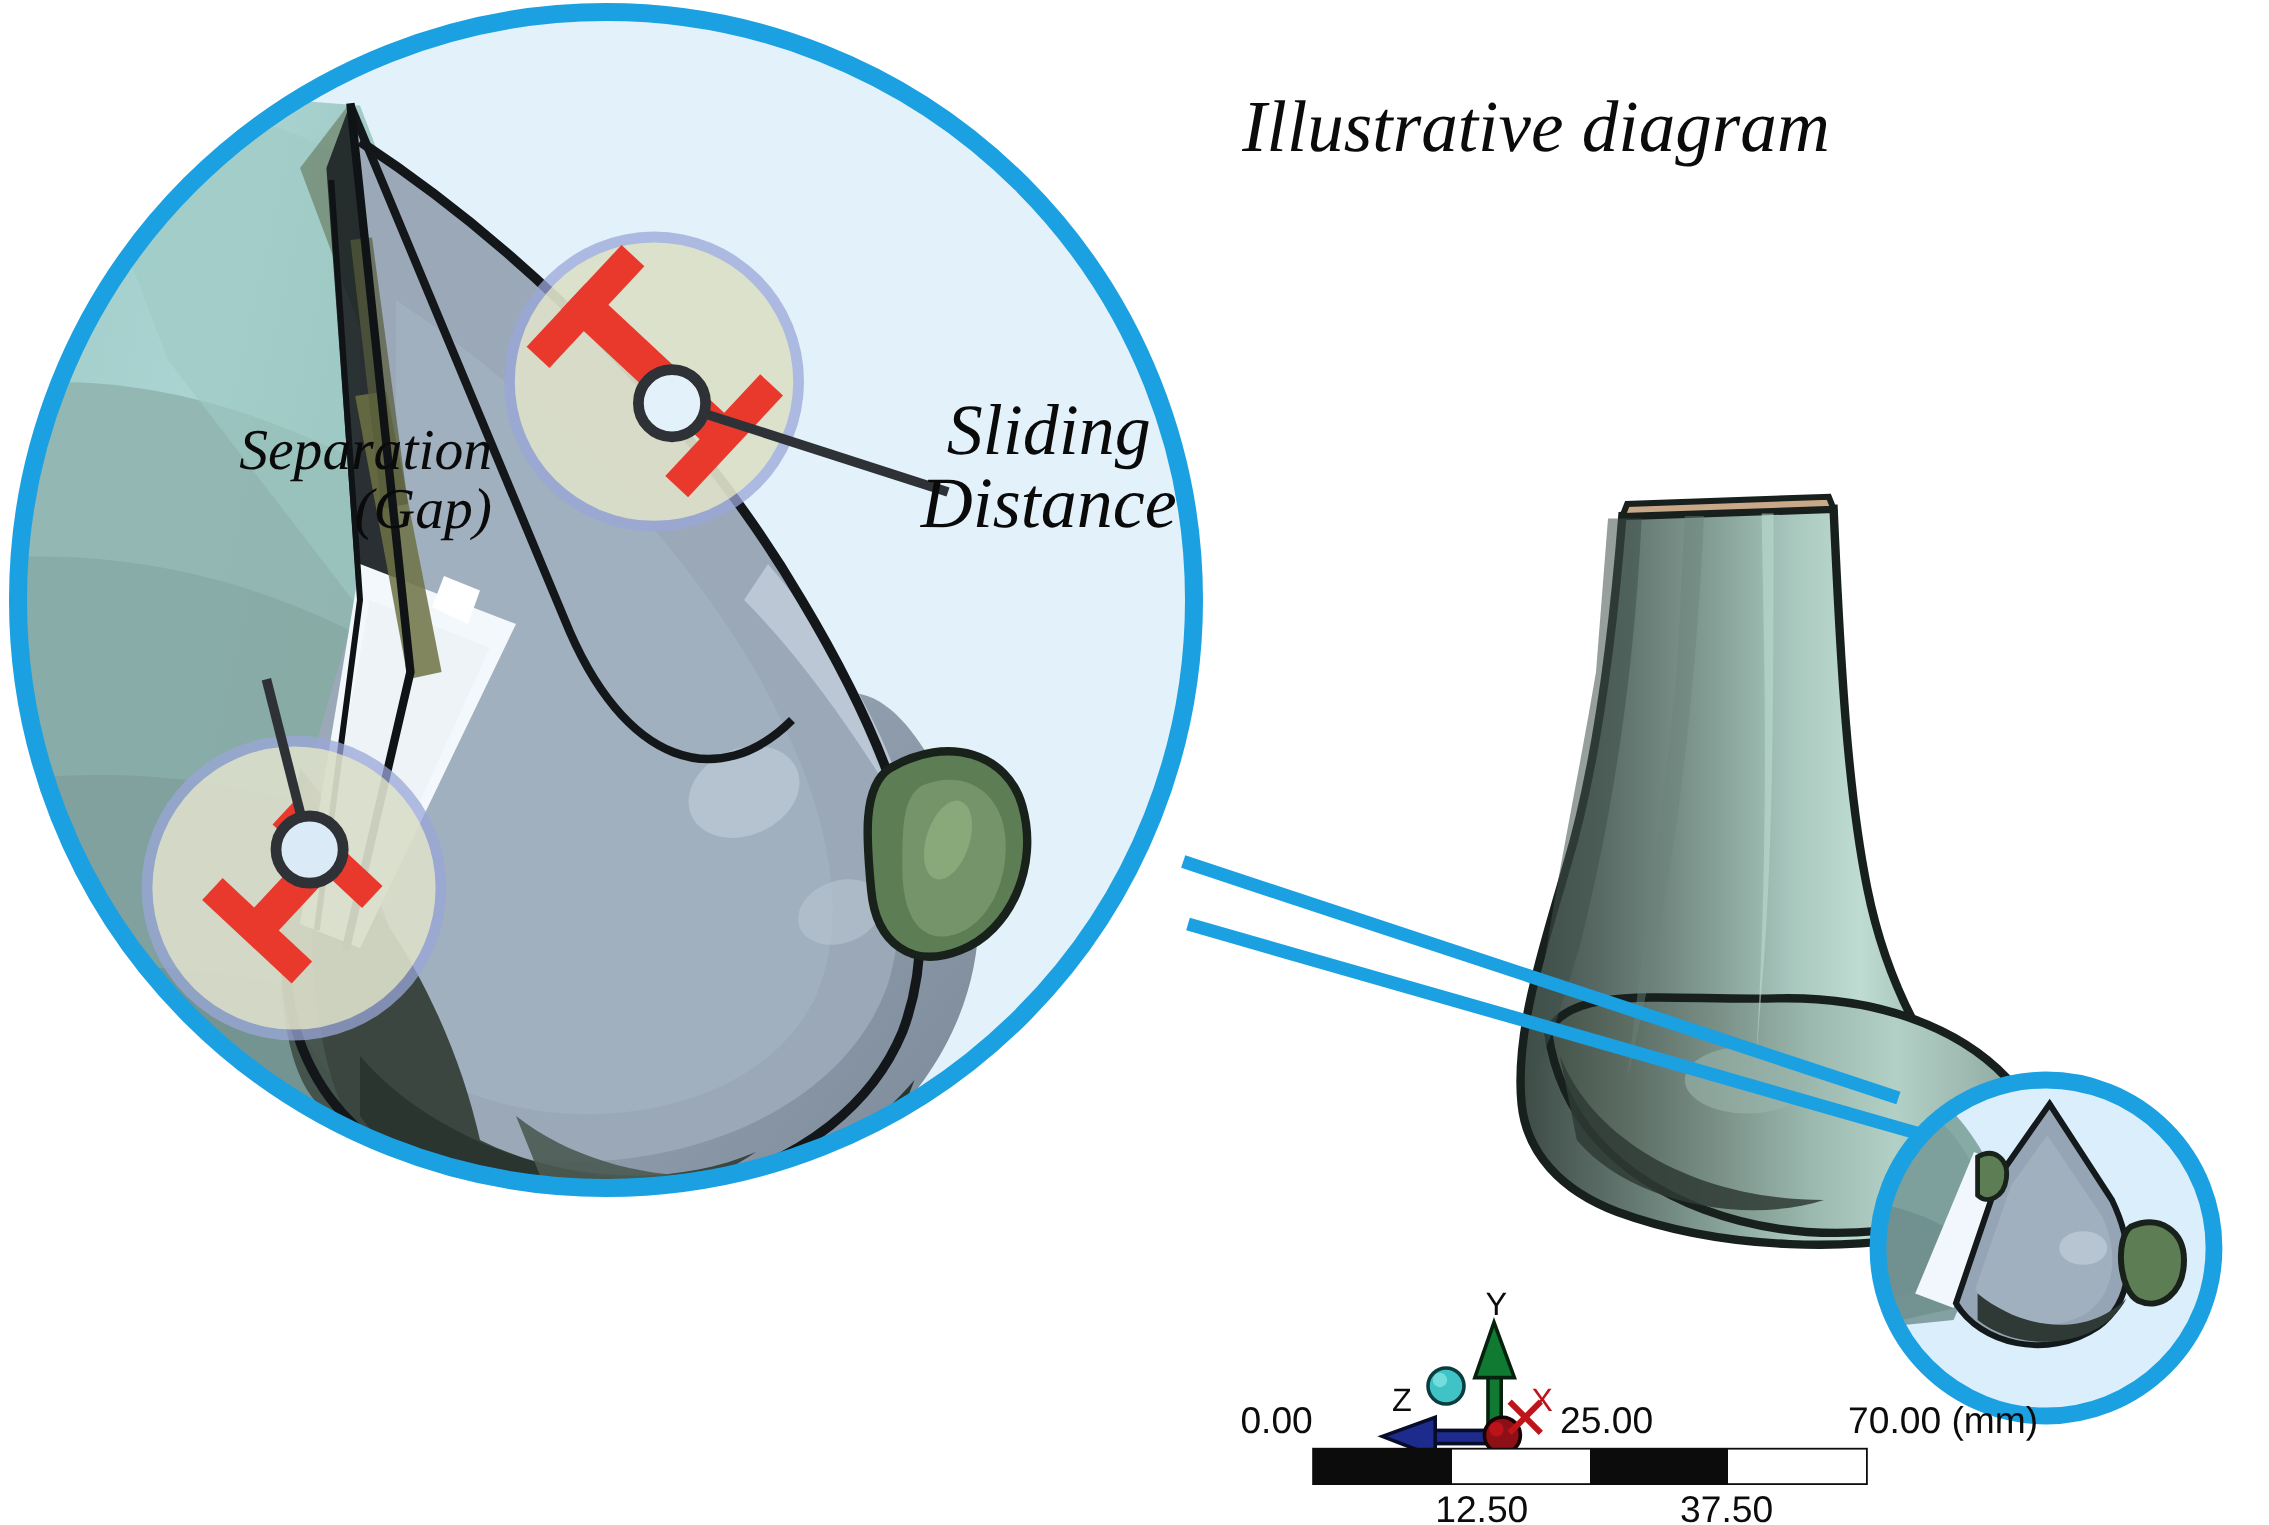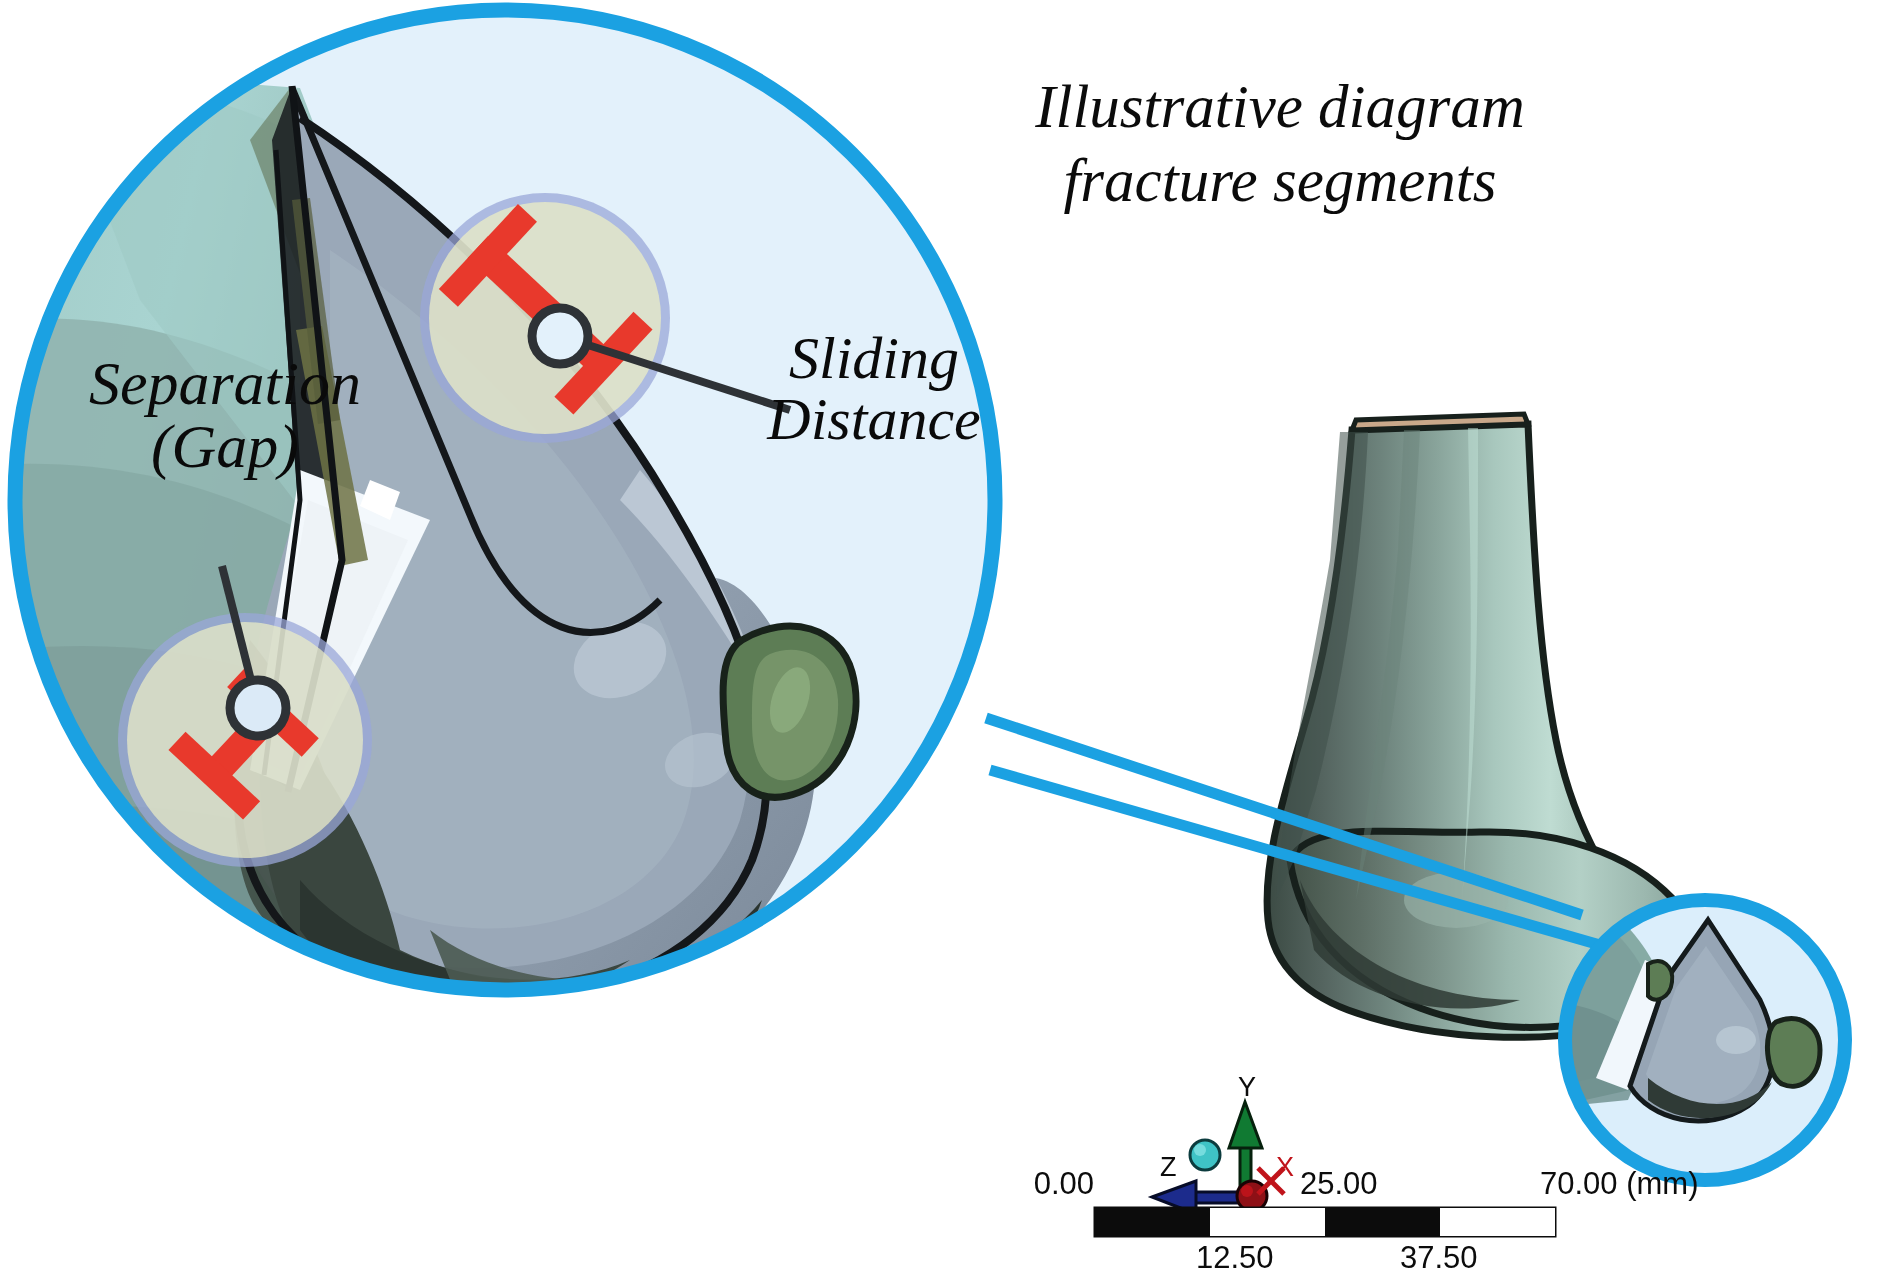--- a/index.html
+++ b/index.html
@@ -22,21 +22,21 @@
   }
   .cal-label{
     position:absolute;
     font-family:"Liberation Serif","DejaVu Serif",serif;
     font-style:italic;
     color:#0a0a0a;
     text-align:center;
     line-height:1.02;
     white-space:pre-line;
   }
-  #sep-label{ left:40px; top:352px; width:370px; font-size:62px; }
+  #sep-label{ left:40px; top:352px; width:370px; font-size:48px;text-align:right; }
   #slide-label{ left:744px; top:328px; width:260px; font-size:60px; }
   .sb-num{
     position:absolute;
     font-family:"Liberation Sans","DejaVu Sans",sans-serif;
     font-size:31px;
     color:#0c0c0c;
     white-space:nowrap;
   }
   .ax-lab{
     position:absolute;
@@ -327,21 +327,20 @@
       <rect x="1095" y="1208" width="460" height="28" fill="#ffffff" stroke="#0c0c0c" stroke-width="3"></rect>
       <rect x="1095" y="1208" width="115" height="28" fill="#0c0c0c"></rect>
       <rect x="1210" y="1208" width="115" height="28" fill="#ffffff"></rect>
       <rect x="1325" y="1208" width="115" height="28" fill="#0c0c0c"></rect>
       <rect x="1440" y="1208" width="115" height="28" fill="#ffffff"></rect>
     </g>
   </svg>
 
   <div class="title-txt">
     <div>Illustrative diagram</div>
-    <div>fracture segments</div>
   </div>
 
   <div class="cal-label" id="sep-label">Separation
 (Gap)</div>
 
   <div class="cal-label" id="slide-label">Sliding
 Distance</div>
 
   <div class="sb-num" style="left:1094px; top:1166px; transform:translateX(-100%);">0.00</div>
   <div class="sb-num" style="left:1300px; top:1166px;text-align:right;">25.00</div>

